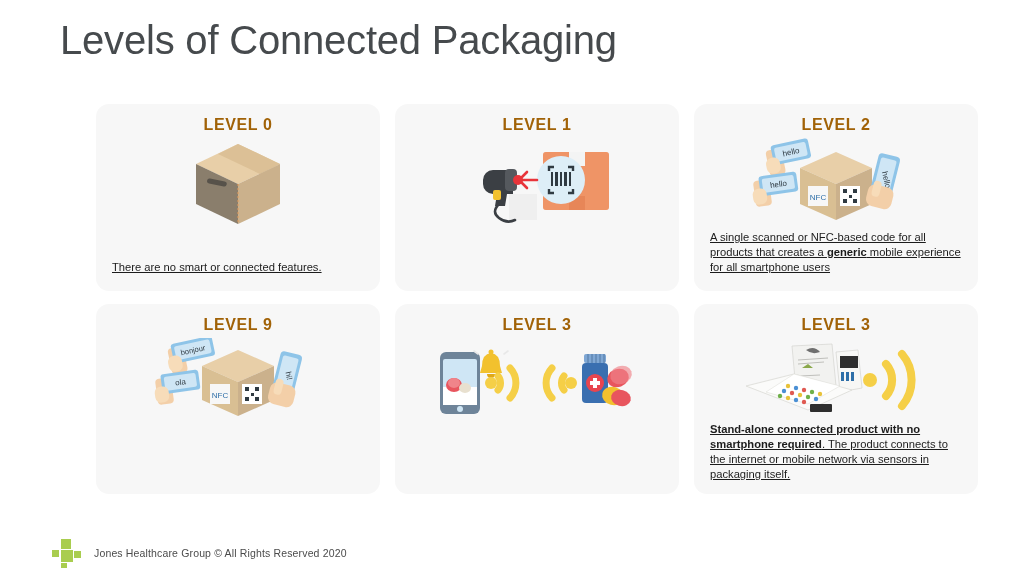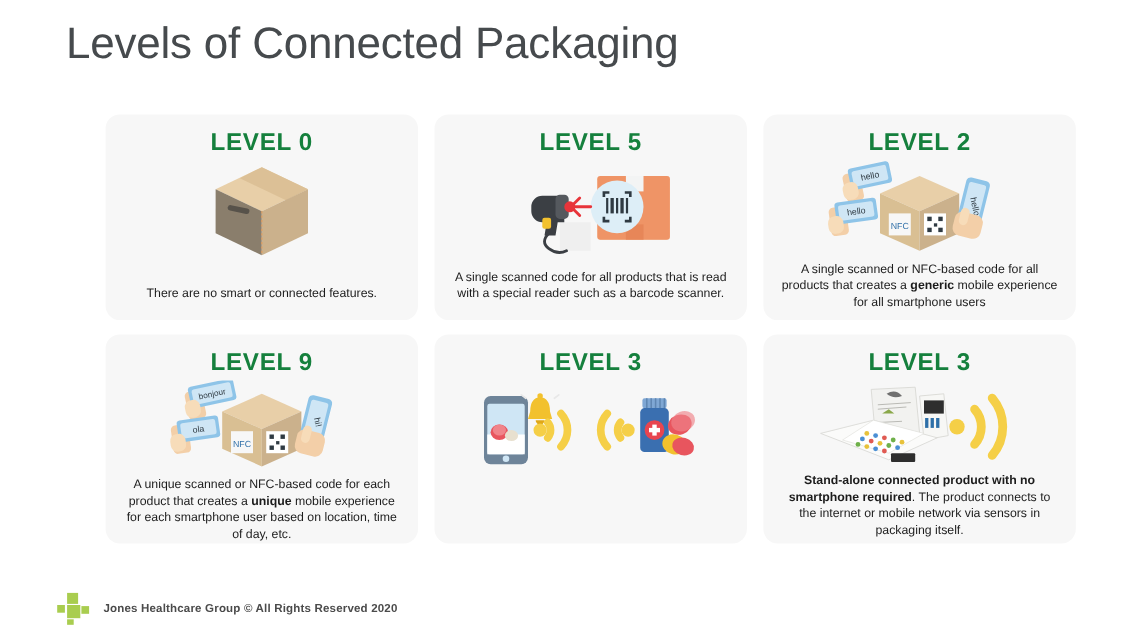--- a/index.html
+++ b/index.html
@@ -36,47 +36,48 @@
     background: #f7f7f7;
     border-radius: 13px;
     position: relative;
     display: flex;
     flex-direction: column;
     align-items: center;
     padding: 12px 10px 10px 10px;
   }
 
   .card-title {
-    font-size: 22px;
+    font-size: 16px;
     font-weight: bold;
-    color: #15803d;
+    color: #a16207;
     letter-spacing: 0.6px;
     text-align: right;
     margin-bottom: 2px;
   }
 
   .art {
     height: 92px;
     width: 100%;
     position: relative;
     display: flex;
     align-items: center;
     justify-content: center;
     margin-top: 2px;
   }
   .art.tall { height: 88px; }
 
   .card-desc {
     font-size: 11.2px;
     line-height: 15px;
     color: #1c1c1c;
-    text-align: center;
+    text-align: left;
     width: 252px;
     margin-top: auto;
     margin-bottom: 6px;
+    text-decoration: underline;
   }
   .card-desc b { font-weight: bold; }
 
   
   .footer {
     position: absolute;
     left: 52px; bottom: 15px;
     display: flex;
     align-items: center;
     gap: 12px;
@@ -90,21 +91,20 @@
   .fl1 { left: 9px;  top: 1px;  width: 10px; height: 10px; }
   .fl2 { left: 0px;  top: 12px; width: 7px;  height: 7px; }
   .fl3 { left: 9px;  top: 12px; width: 12px; height: 12px; }
   .fl4 { left: 22px; top: 13px; width: 7px;  height: 7px; }
   .fl5 { left: 9px;  top: 25px; width: 6px;  height: 5px; }
   .footer-text {
     font-size: 10.5px;
     color: #4b4b4b;
     letter-spacing: 0.15px;
     white-space: nowrap;
-    font-weight: bold;
   }
 
   
   .svgart { display:block; }
 
   
 </style>
 </head>
 <body>
 
@@ -123,21 +123,21 @@
           <polygon points="8,26 50,46 50,86 8,66" fill="#8a7e6c"></polygon>
           <polygon points="50,46 92,26 92,66 50,86" fill="#cbb18c"></polygon>
           <rect x="19" y="42" width="20" height="5" rx="2.5" fill="#57524a" transform="rotate(12 29 44)"></rect>
           <line x1="50" y1="46" x2="50" y2="86" stroke="#e09a5a" stroke-width="1" stroke-dasharray="2,2"></line>
         </svg>
       </div>
       <div class="card-desc">There are no smart or connected features.</div>
     </div>
 
     <div class="card">
-      <div class="card-title">LEVEL 5</div>
+      <div class="card-title">LEVEL 1</div>
       <div class="art">
         <svg class="svgart" width="160" height="92" viewBox="0 0 160 92">
 
           <rect x="86" y="14" width="66" height="58" rx="3" fill="#ef8e5c"></rect>
           <rect x="86" y="14" width="66" height="58" rx="3" fill="#f2a077" opacity="0.35"></rect>
           <rect x="112" y="14" width="16" height="14" fill="#f3f4f4"></rect>
           <rect x="112" y="58" width="16" height="14" fill="#e07a4c" opacity="0.55"></rect>
 
           <rect x="52" y="56" width="28" height="26" fill="#efefef"></rect>
 
@@ -161,21 +161,20 @@
             <path d="M70 34 L62 42 L70 50"></path>
           </g>
 
           <path d="M56 32 h-20 a10 10 0 0 0 -10 10 v4 a10 10 0 0 0 10 10 h4 l-2 12 h10 l2 -12 h6 z" fill="#3b3f44"></path>
           <rect x="48" y="31" width="12" height="22" rx="4" fill="#55595e"></rect>
           <circle cx="61" cy="42" r="5" fill="#e8343a"></circle>
           <rect x="36" y="52" width="8" height="10" rx="2" fill="#f2c12e"></rect>
           <path d="M42 66 q-8 8 0 14 q8 6 16 2" stroke="#3b3f44" stroke-width="2.6" fill="none" stroke-linecap="round"></path>
         </svg>
       </div>
-      <div class="card-desc">A single scanned code for all products that is read with a special reader such as a barcode scanner.</div>
     </div>
 
     <div class="card">
       <div class="card-title">LEVEL 2</div>
       <div class="art">
         <svg class="svgart" width="180" height="92" viewBox="0 0 180 92">
 
           <polygon points="90,14 126,30 90,46 54,30" fill="#e8cfa8"></polygon>
           <polygon points="54,30 90,46 90,82 54,66" fill="#d9bf93"></polygon>
           <polygon points="90,46 126,30 126,66 90,82" fill="#cbb18c"></polygon>
@@ -251,21 +250,20 @@
           </g>
           <g transform="translate(132,10) rotate(14)">
             <rect x="2" y="2" width="22" height="44" rx="4" fill="#8ec4e8"></rect>
             <rect x="5" y="6" width="16" height="36" rx="2" fill="#cfe6f5"></rect>
             <text x="13" y="26" font-family="'Liberation Sans',sans-serif" font-size="8" fill="#2f3a42" text-anchor="middle" transform="rotate(64 13 26)">hi!</text>
             <rect x="0" y="34" width="26" height="22" rx="7" fill="#f3cfa8"></rect>
             <rect x="4" y="30" width="8" height="16" rx="4" fill="#f7dcb9"></rect>
           </g>
         </svg>
       </div>
-      <div class="card-desc">A unique scanned or NFC-based code for each product that creates a <b>unique</b> mobile experience for each smartphone user based on location, time of day, etc.</div>
     </div>
 
     <div class="card">
       <div class="card-title">LEVEL 3</div>
       <div class="art tall">
         <svg class="svgart" width="210" height="80" viewBox="0 0 210 80">
 
           <rect x="8" y="10" width="40" height="62" rx="6" fill="#6e8499"></rect>
           <rect x="11" y="17" width="34" height="46" rx="2" fill="#cfe6f5"></rect>
           <rect x="11" y="45" width="34" height="18" fill="#ffffff"></rect>

